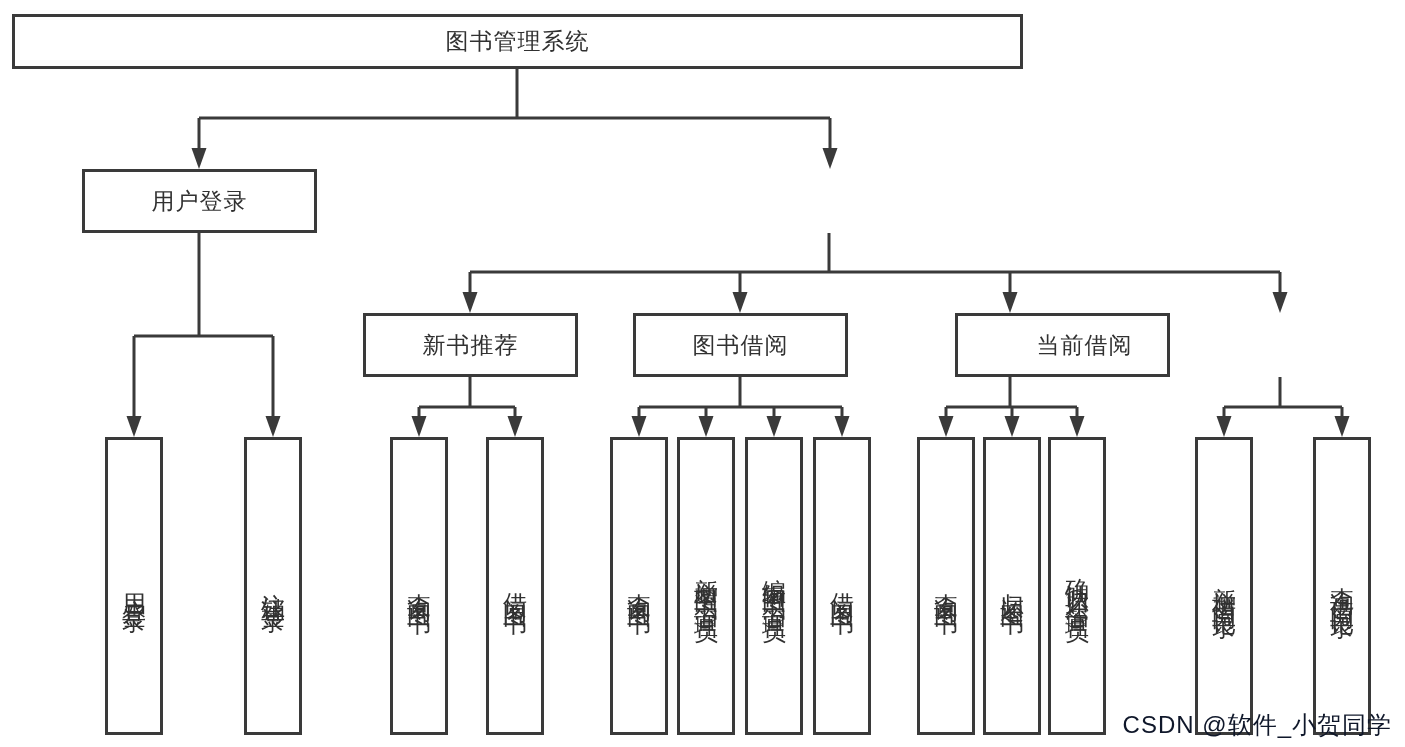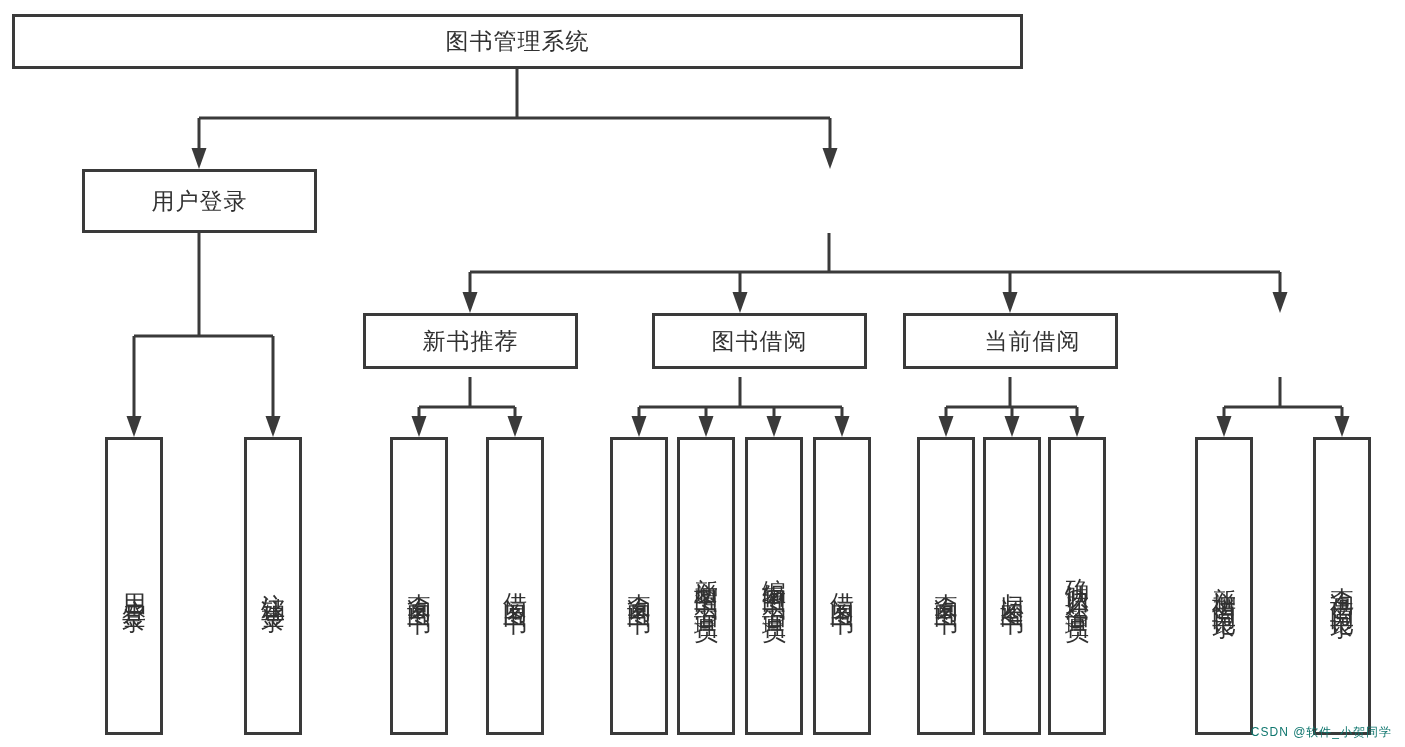--- a/index.html
+++ b/index.html
@@ -17,21 +17,21 @@
     background:#ffffff;
     display:flex;
     align-items:center;
     justify-content:center;
     color:#313131;
     text-align:right;
   }
   .h-box{ font-size:23px; letter-spacing:1px; }
   .root-box{ left:12px; top:14px; width:1011px; height:55px; }
   .lvl2{ height:64px; width:235px; top:169px; }
-  .lvl3{ height:56px; width:215px; top:313px; }
+  .lvl3{ height:64px; width:215px; top:313px; }
   .leaf{
     top:437px; height:298px; width:58px;
     border-width:3px;
     font-size:24px;
   }
   .leaf .vtxt{
     writing-mode:vertical-rl;
     text-orientation:mixed;
     letter-spacing:6px;
     line-height:1;
@@ -39,22 +39,22 @@
   }
   #wires{
     position:absolute;left:0;top:0;
     pointer-events:none;
   }
   #wires path{ stroke:#3a3a3a; stroke-width:3; fill:none; }
   #wires polygon{ fill:#3a3a3a; stroke:none; }
   .watermark{
     position:absolute;
     right:13px; bottom:6px;
-    font-size:12px;
-    color:#0f766e;
+    font-size:24px;
+    color:#0f172a;
     letter-spacing:1px;
     white-space:nowrap;
   }
 </style>
 </head>
 <body>
 
 <div id="stage">
 
   <svg id="wires" width="1405" height="747" viewBox="0 0 1405 747" aria-hidden="true">
@@ -97,24 +97,24 @@
     <span>图书管理系统</span>
   </div>
 
   <div class="box h-box lvl2" style="left:82px;">
     <span>用户登录</span>
   </div>
 
   <div class="box h-box lvl3" style="left:363px;">
     <span>新书推荐</span>
   </div>
-  <div class="box h-box lvl3" style="left:652px;">
+  <div class="box h-box lvl3" style="left:633px;">
     <span>图书借阅</span>
   </div>
-  <div class="box h-box lvl3" style="left:903px;padding-left:44px;">
+  <div class="box h-box lvl3" style="left:955px;padding-left:44px;">
     <span>当前借阅</span>
   </div>
 
   <div class="box leaf" style="left:105px;">
     <span class="vtxt">用户登录</span>
   </div>
   <div class="box leaf" style="left:244px;">
     <span class="vtxt">注销登录</span>
   </div>
 

